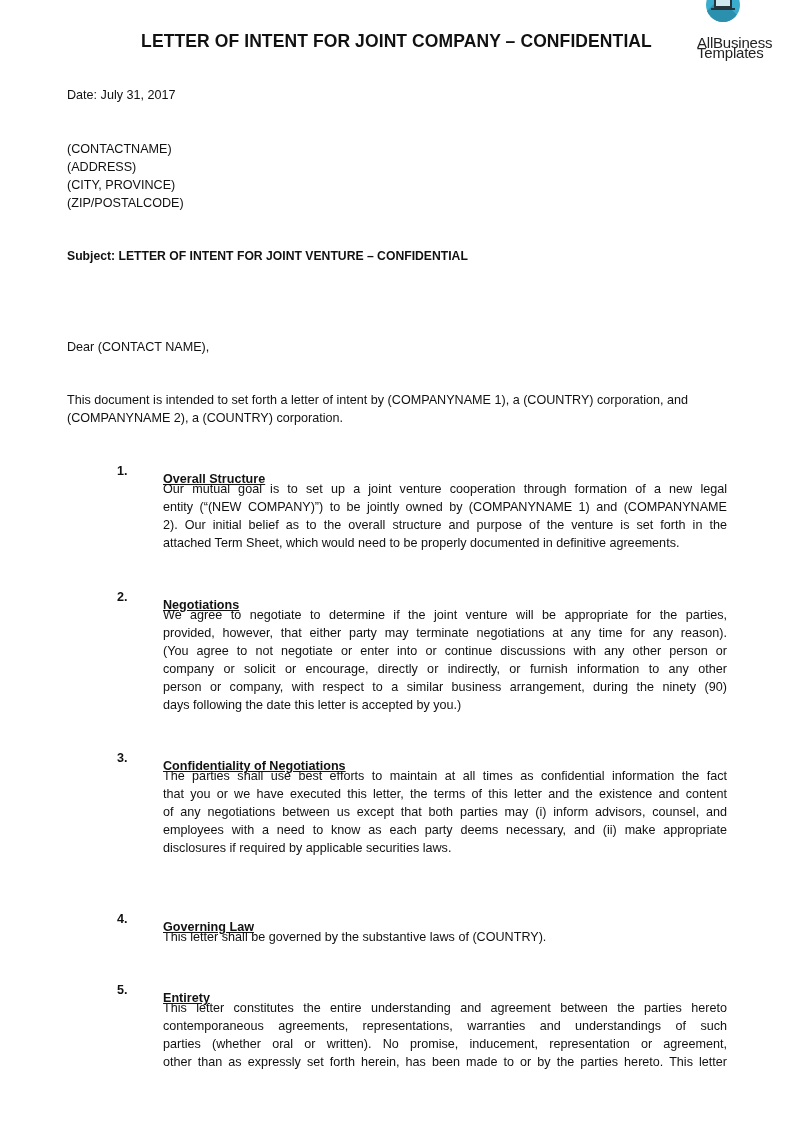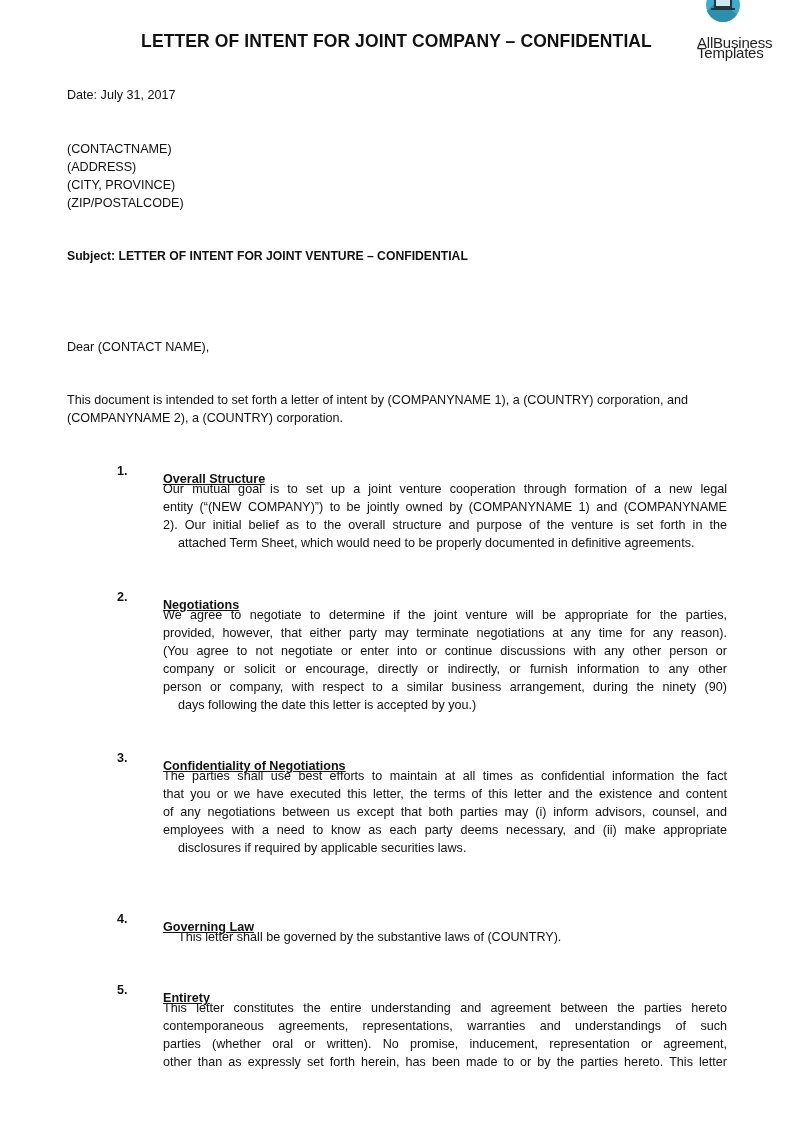--- a/index.html
+++ b/index.html
@@ -24,21 +24,21 @@
   .address div { height:18px; }
   .subject { position:absolute; left:67px; top:247px; font-weight:bold; font-size:12.2px; }
   .greeting { position:absolute; left:67px; top:338px; }
   .intro { position:absolute; left:67px; top:391px; width:660px; }
 
   .section { position:absolute; left:117px; width:610px; }
   .section .num { position:absolute; left:0; top:0; font-weight:bold; }
   .section .head { position:absolute; left:46px; top:0; font-weight:bold; text-decoration:underline;margin-top:8px; }
   .section .body { position:absolute; left:46px; top:18px; width:564px; text-align:justify; }
   .body .ln { display:block; text-align:justify; text-align-last:justify; height:18px; white-space:nowrap; }
-  .body .ln.last { text-align-last:left;margin-left:15px; }
+  .body .ln.last { text-align-last:left; }
 </style>
 </head>
 <body>
 
 <div class="page">
 
   <div class="logo">
     <div class="circle">
       <div class="shadow"></div>
       <div class="laptop"></div>

